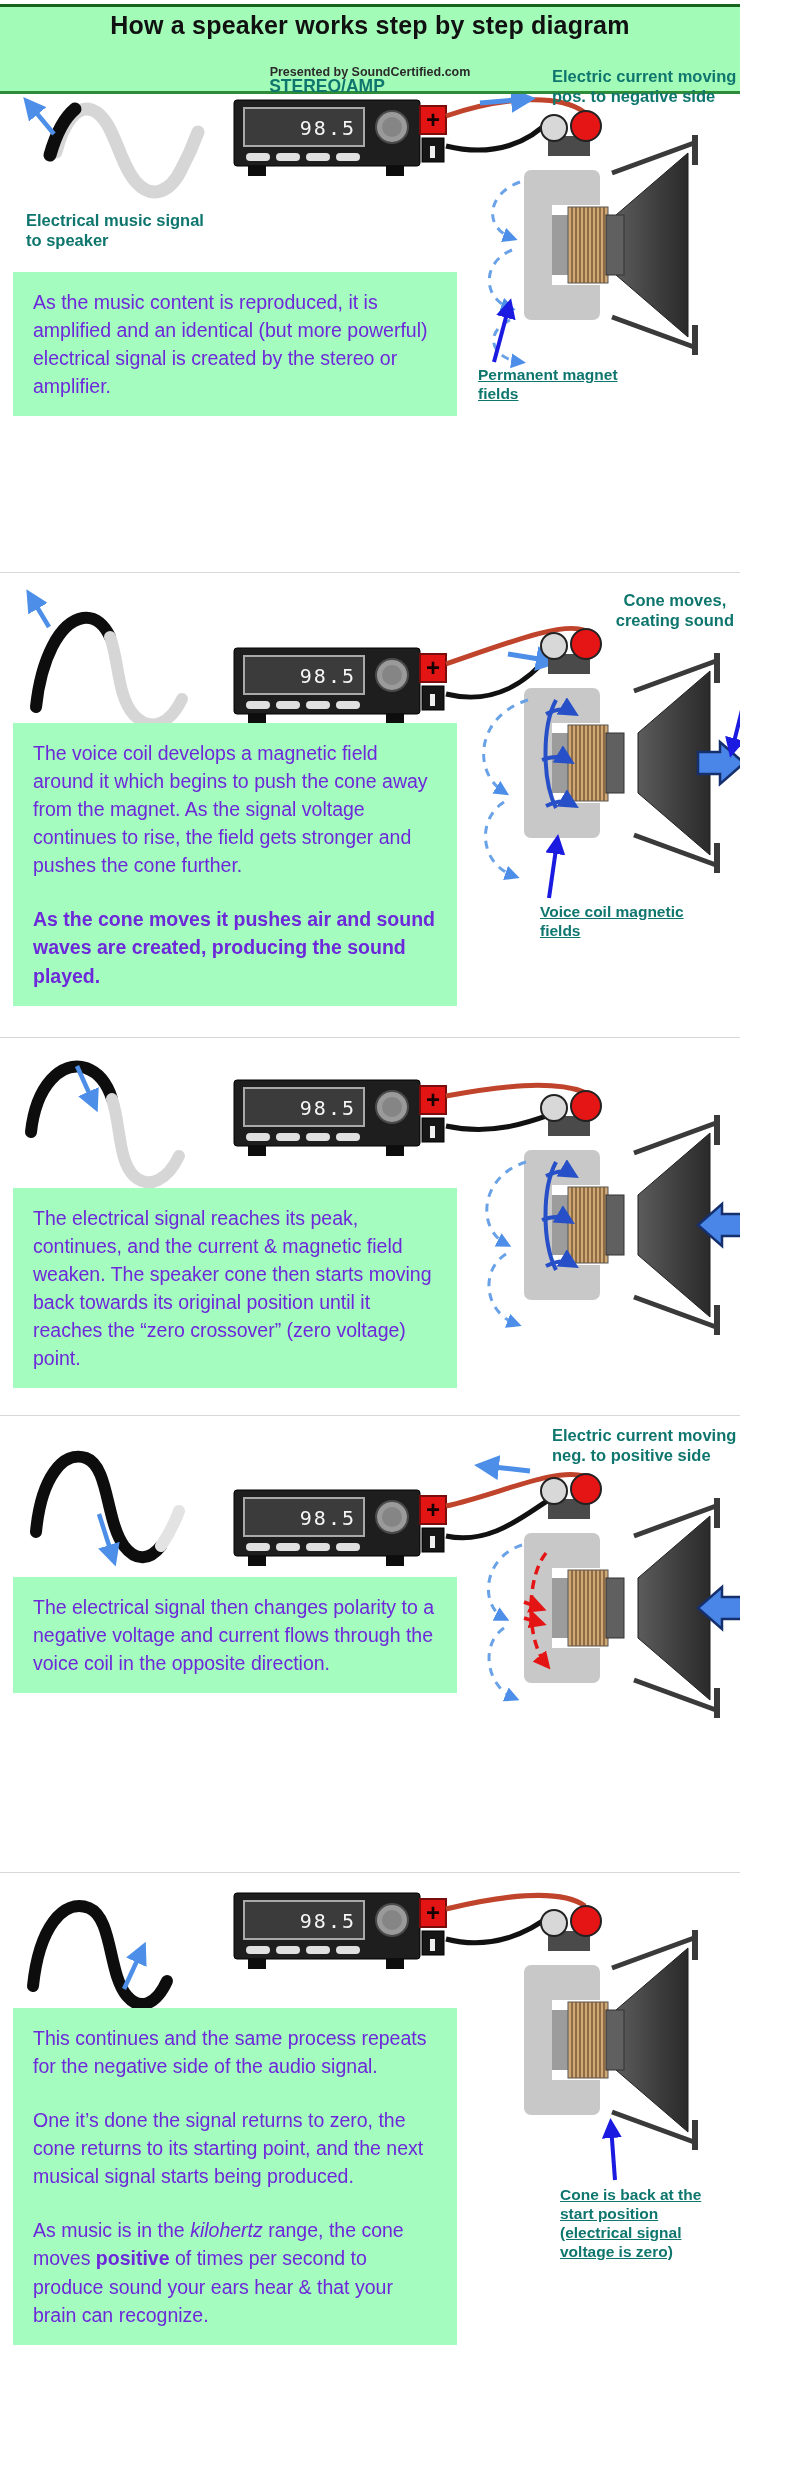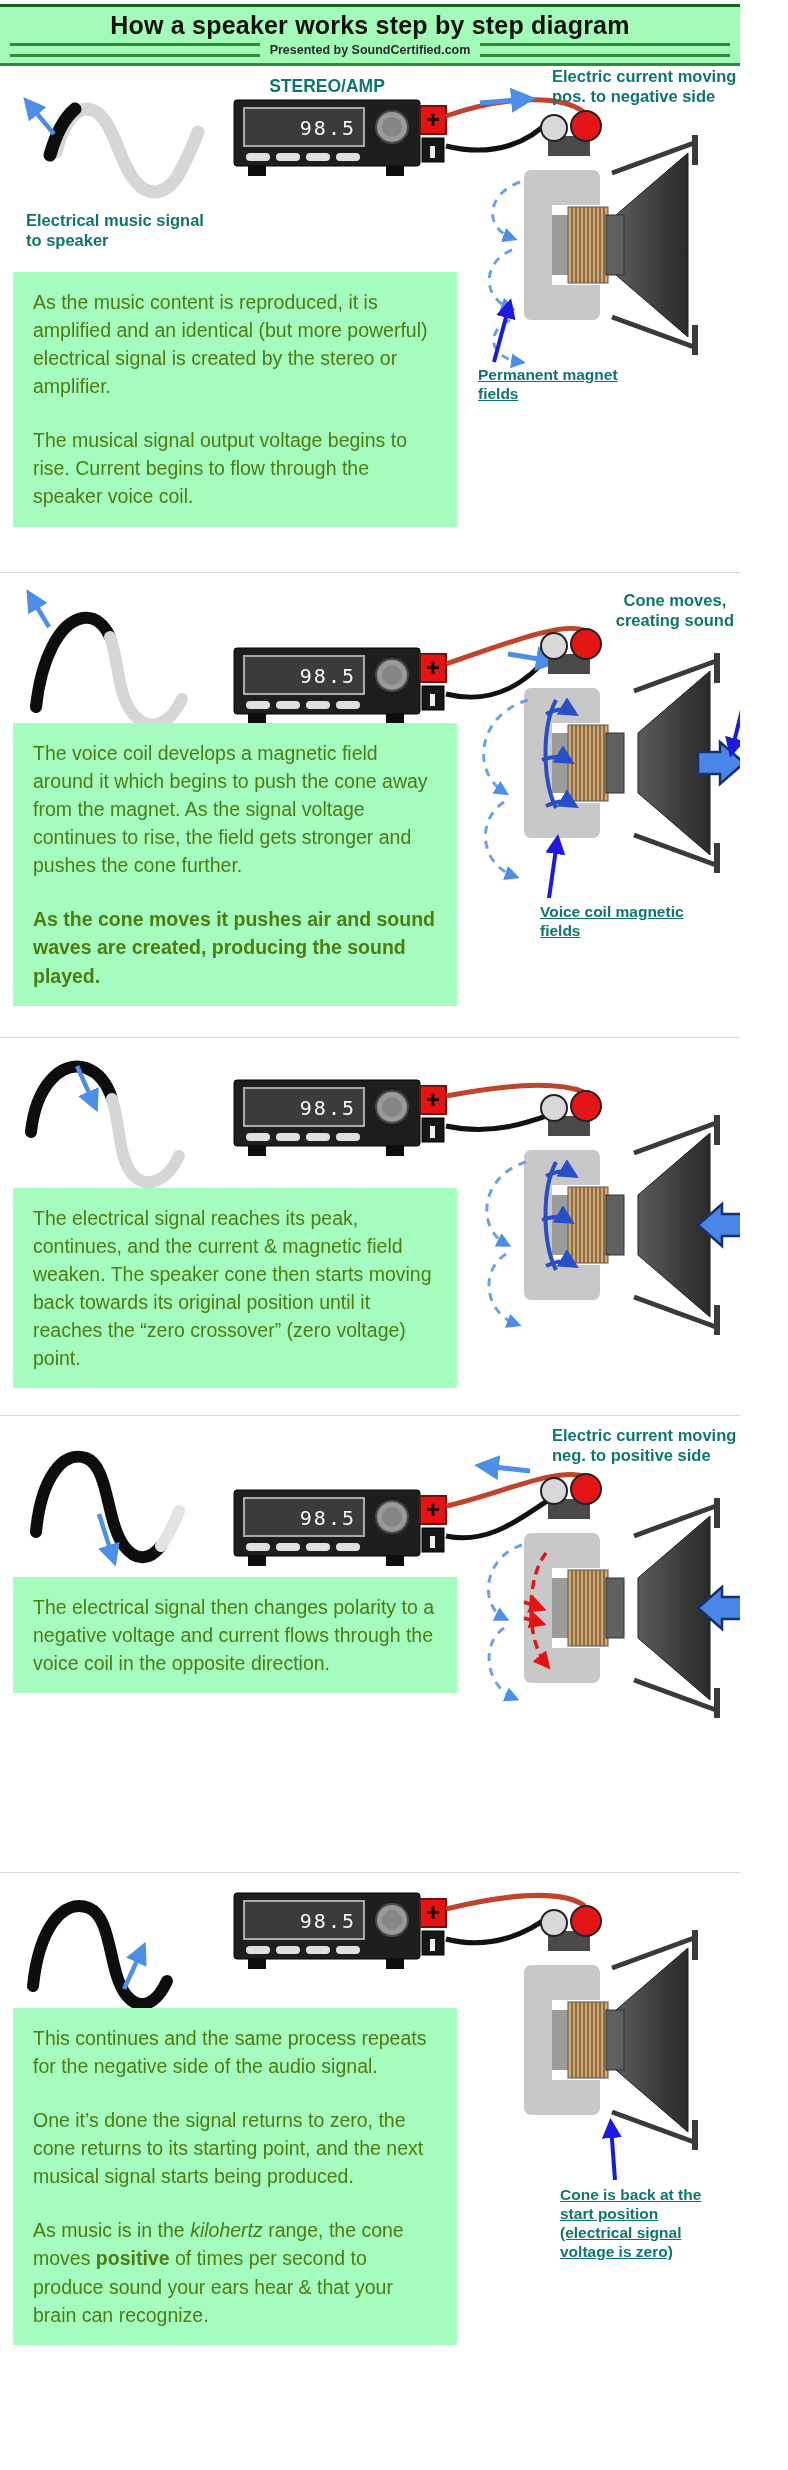--- a/index.html
+++ b/index.html
@@ -2,33 +2,33 @@
 <html><head>
 <meta charset="utf-8">
 <style>
   html,body{margin:0;padding:0;background:#ffffff;}
   #canvas{position:relative;width:740px;height:2470px;background:#fff;overflow:hidden;
           font-family:"Liberation Sans",sans-serif;color:#1d1d1d;}
   
   .band{position:absolute;top:4px;left:0;right:0;background:#a2fcb8;
         border-top:3px solid #17641c;border-bottom:3px solid #2e8b3a;padding:4px 0 6px;}
   .title{text-align:center;font-size:25px;font-weight:bold;color:#111;letter-spacing:.2px;}
-  .strip{display:flex;align-items:center;margin-top:3px;}
+  .strip{display:flex;align-items:center;margin-top:19px;flex-direction:column;}
   .dline{flex:1;height:8px;border-top:3px solid #2e8b3a;border-bottom:3px solid #2e8b3a;margin:0 10px;}
   .sub{font-size:12.5px;font-weight:bold;color:#2b2b2b;white-space:nowrap;}
   
   .pdiv{position:absolute;left:0;right:0;height:0;border-top:1px solid #d7d7d7;}
   
   .lbl{position:absolute;font-weight:bold;font-size:16.5px;line-height:1.22;color:#0f766e;white-space:pre-line;}
   .lbl-r{text-align:center;}
   .lbl-sm{font-size:15.5px;text-decoration:underline;}
   .lbl-c{text-align:center;}
   
   .gbox{position:absolute;left:13px;width:404px;background:#a4fcbf;padding:16px 20px;
-        font-size:19.5px;line-height:1.44;color:#4d7c0f;}
+        font-size:19.5px;line-height:1.44;color:#6d28d9;}
   .gbox p{margin:0 0 26px 0;}
   .gbox p:last-child{margin-bottom:0;}
   .art{position:absolute;top:0;left:0;}
   .footer{position:absolute;top:2444px;left:60px;width:728px;text-align:center;
           font-size:13.5px;font-weight:bold;color:#2121cc;}
 </style>
 </head>
 <body>
 
 <div id="canvas">
@@ -221,21 +221,20 @@
 
   <div class="lbl lbl-c" style="left:234px;top:76px;width:186px;font-size:17.5px">STEREO/AMP</div>
   <div class="lbl" style="left:552px;top:66px">Electric current moving
 pos. to negative side</div>
   <div class="lbl" style="left:26px;top:210px">Electrical music signal
 to speaker</div>
   <div class="lbl lbl-sm" style="left:478px;top:366px">Permanent magnet
 fields</div>
   <div class="gbox" style="top:272px">
     <p>As the music content is reproduced, it is amplified and an identical (but more powerful) electrical signal is created by the stereo or amplifier.</p>
-    <p>The musical signal output voltage begins to rise. Current begins to flow through the speaker voice coil.</p>
   </div>
 
   <div class="lbl lbl-r" style="right:6px;top:590px">Cone moves,
 creating sound</div>
   <div class="lbl lbl-sm" style="left:540px;top:903px">Voice coil magnetic
 fields</div>
   <div class="gbox" style="top:723px">
     <p>The voice coil develops a magnetic field around it which begins to push the cone away from the magnet. As the signal voltage continues to rise, the field gets stronger and pushes the cone further.</p>
     <p style="font-weight:bold">As the cone moves it pushes air and sound waves are created, producing the sound played.</p>
   </div>

